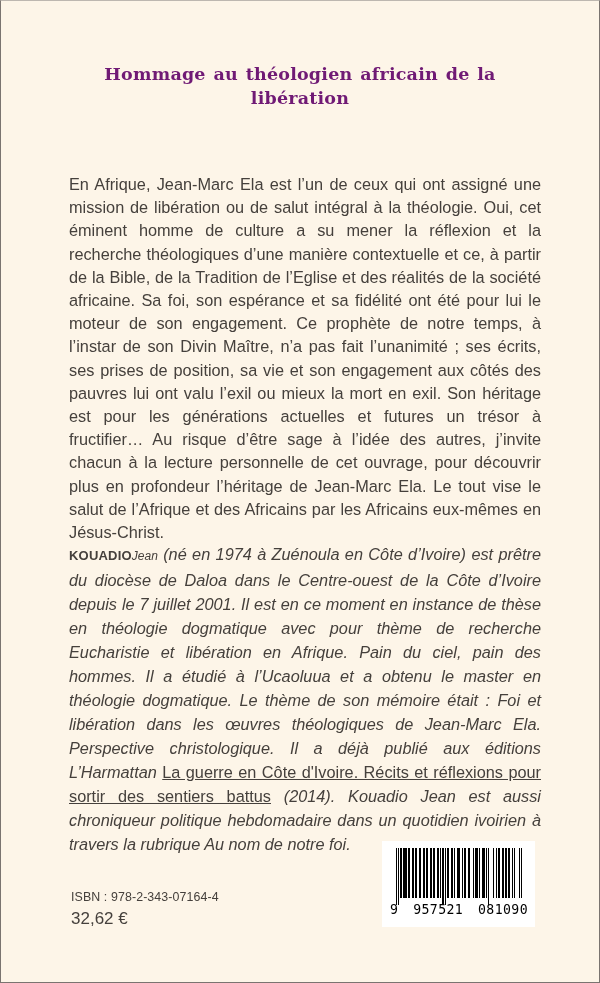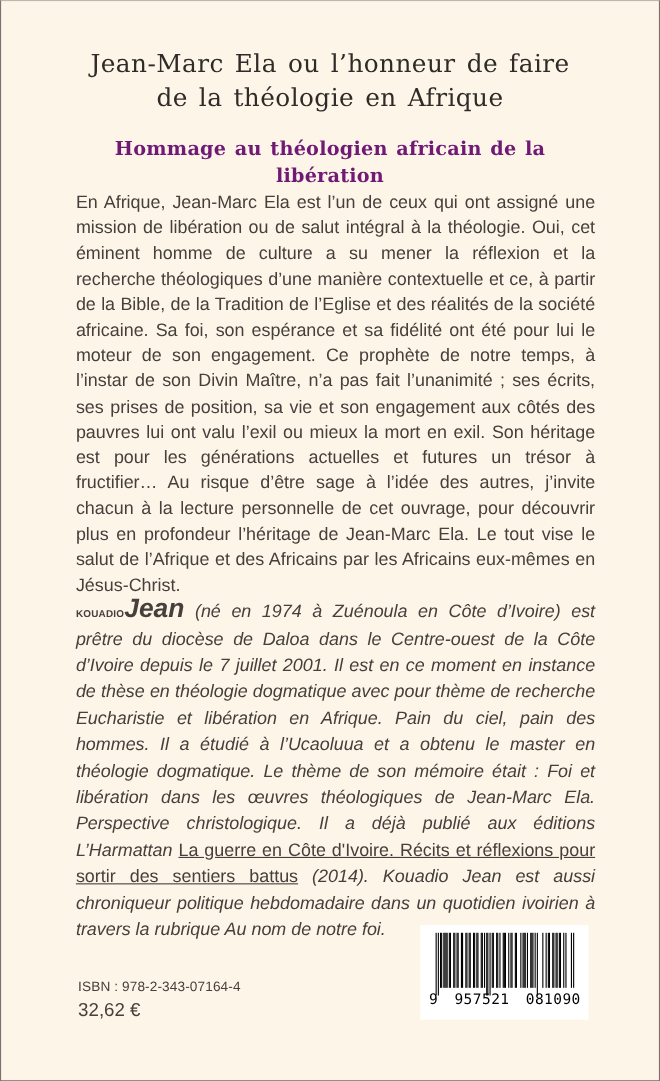--- a/index.html
+++ b/index.html
@@ -94,27 +94,27 @@
     text-align: justify;
     text-justify: inter-word;
     font-style: italic;
     margin: 0;
   }
   .bio .author-last {
     font-style: normal;
     font-weight: 700;
     font-variant: small-caps;
     text-transform: lowercase;
-    font-size: 13px;
+    font-size: 18px;
     letter-spacing: 0.2px;
   }
   .bio .author-first {
     font-style: italic;
-    font-weight: 700;
-    font-size: 24px;
+    font-weight: 400;
+    font-size: 12px;
     margin-top: 44px;
   }
   .bio .upright {
     font-style: normal;
     text-decoration: underline;
   }
 
   
   .isbn-line {
     position: absolute;
@@ -177,24 +177,20 @@
   .barcode-digits span {
     white-space: pre;
   }
 </style>
 </head>
 <body>
 
 <div class="cover">
 
   <div class="title-block">
-    <h1 class="book-title">
-      <span class="tline">Jean-Marc Ela ou l’honneur de faire</span>
-      <span class="tline">de la théologie en Afrique</span>
-    </h1>
     <h2 class="book-subtitle">Hommage au théologien africain de la libération</h2>
   </div>
 
   <p class="blurb">En Afrique, Jean-Marc Ela est l’un de ceux qui ont assigné une mission de libération ou de salut intégral à la théologie. Oui, cet éminent homme de culture a su mener la réflexion et la recherche théologiques d’une manière contextuelle et ce, à partir de la Bible, de la Tradition de l’Eglise et des réalités de la société africaine. Sa foi, son espérance et sa fidélité ont été pour lui le moteur de son engagement. Ce prophète de notre temps, à l’instar de son Divin Maître, n’a pas fait l’unanimité ; ses écrits, ses prises de position, sa vie et son engagement aux côtés des pauvres lui ont valu l’exil ou mieux la mort en exil. Son héritage est pour les générations actuelles et futures un trésor à fructifier… Au risque d’être sage à l’idée des autres, j’invite chacun à la lecture personnelle de cet ouvrage, pour découvrir plus en profondeur l’héritage de Jean-Marc Ela. Le tout vise le salut de l’Afrique et des Africains par les Africains eux-mêmes en Jésus-Christ.</p>
 
   <p class="bio"><span class="author-last">Kouadio</span><span class="author-first">Jean</span><span> (né en 1974 à Zuénoula en Côte d’Ivoire) est prêtre du diocèse de Daloa dans le Centre-ouest de la Côte d’Ivoire depuis le 7 juillet 2001. Il est en ce moment en instance de thèse en théologie dogmatique avec pour thème de recherche Eucharistie et libération en Afrique. Pain du ciel, pain des hommes. Il a étudié à l’Ucaoluua et a obtenu le master en théologie dogmatique. Le thème de son mémoire était : Foi et libération dans les œuvres théologiques de Jean-Marc Ela. Perspective christologique. Il a déjà publié aux éditions L’Harmattan </span><span class="upright">La guerre en Côte d'Ivoire. Récits et réflexions pour sortir des sentiers battus</span><span> (2014). Kouadio Jean est aussi chroniqueur politique hebdomadaire dans un quotidien ivoirien à travers la rubrique Au nom de notre foi.</span></p>
 
   <div class="isbn-line">ISBN : 978-2-343-07164-4</div>
   <div class="price-line">32,62 €</div>
 

